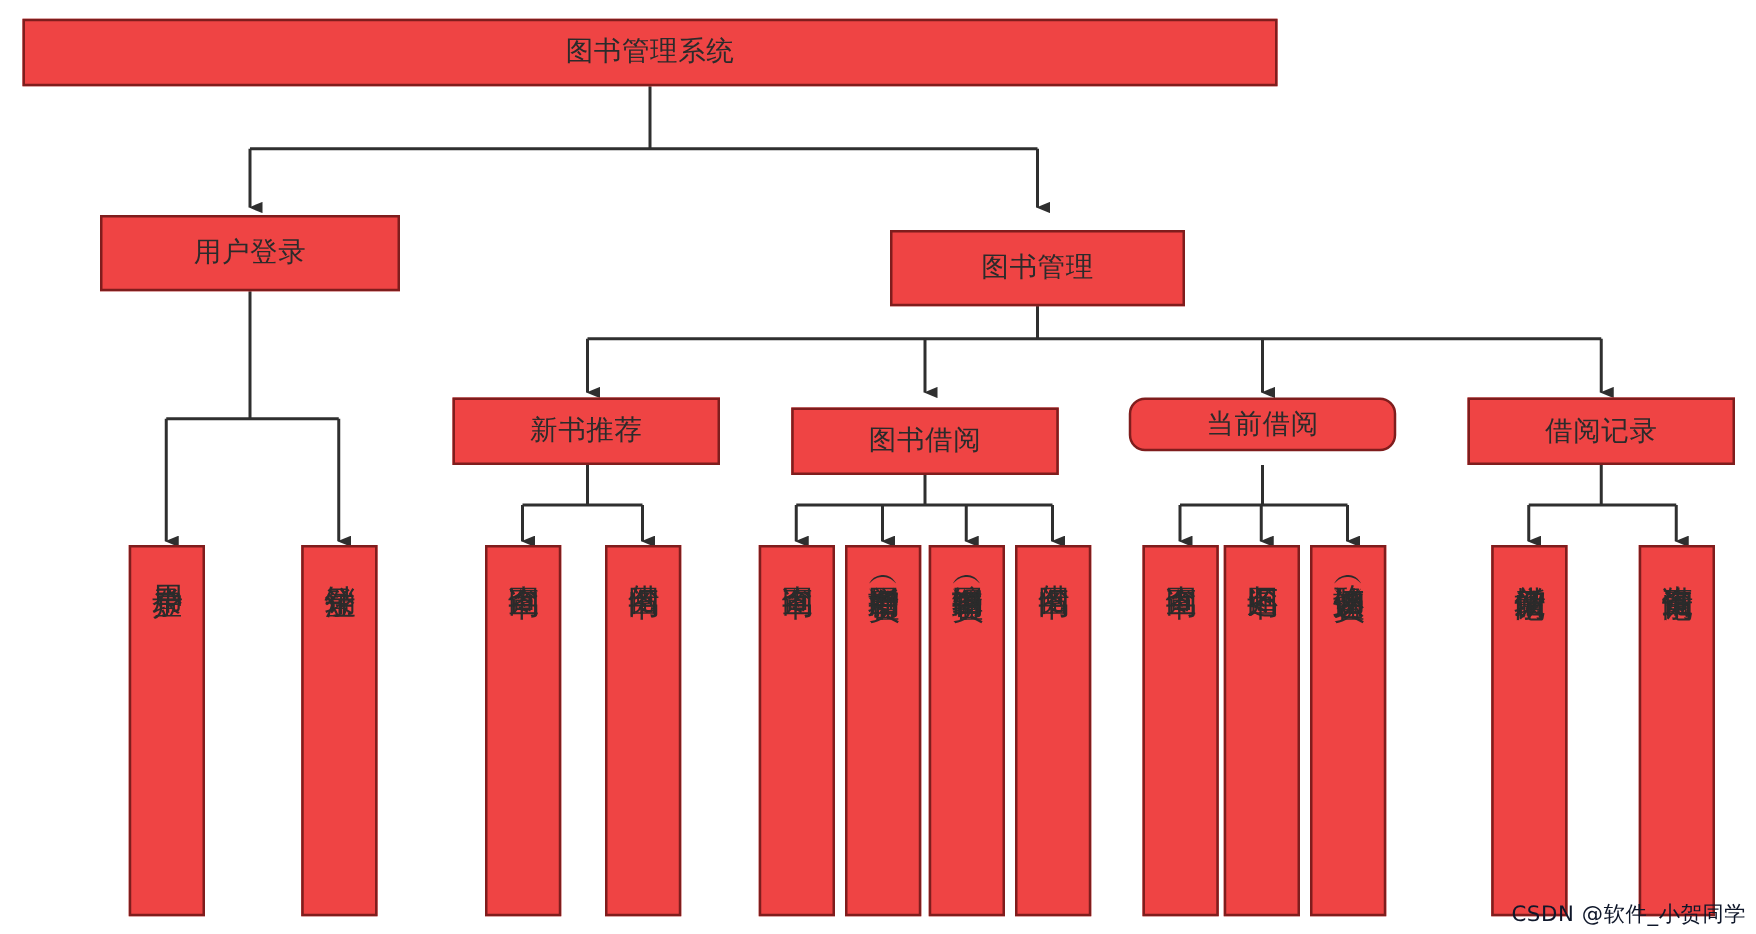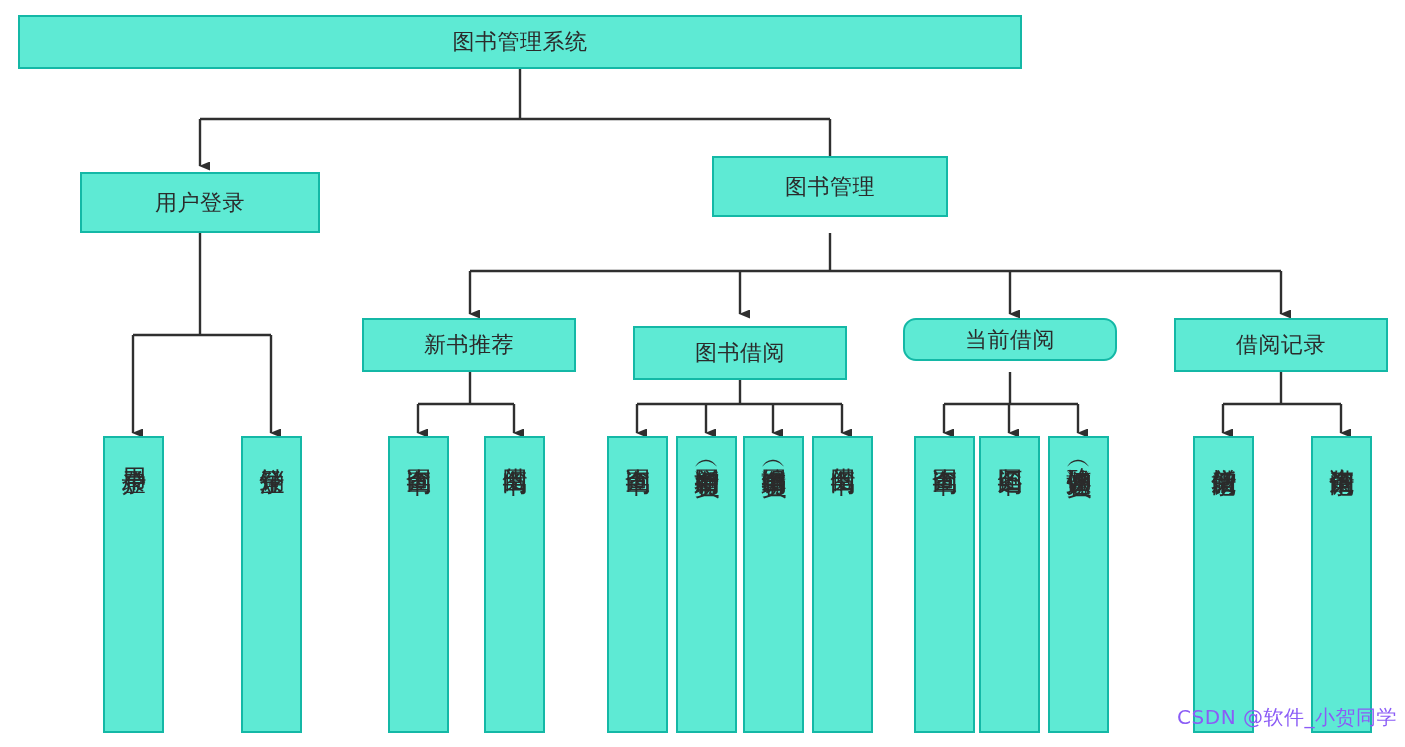--- a/index.html
+++ b/index.html
@@ -24,22 +24,22 @@
     position: absolute;
     top: 0;
     left: 0;
     width: 1405px;
     height: 747px;
     pointer-events: none;
   }
   .node {
     position: absolute;
     box-sizing: border-box;
-    border: 2px solid #14b8a6;
-    background: #5eead4;
+    border: 2px solid #7f1d1d;
+    background: #ef4444;
     display: flex;
     align-items: center;
     justify-content: center;
     color: #2b2b2b;
   }
   .node-label {
     display: block;
     text-align: center;
     line-height: 1.18;
     letter-spacing: 0.5px;
@@ -58,23 +58,23 @@
   .node.v .node-label {
     writing-mode: vertical-rl;
     text-orientation: upright;
     font-size: 25px;
     line-height: 1.04;
     letter-spacing: 1px;
   }
   .watermark {
     position: absolute;
     right: 8px;
-    bottom: 16px;
-    font-size: 20px;
-    color: #8b5cf6;
+    bottom: 4px;
+    font-size: 17px;
+    color: #0f172a;
     letter-spacing: 0.5px;
     white-space: nowrap;
   }
 </style>
 </head>
 <body>
 
 <div id="diagram-root">
 
   <svg class="connectors" viewBox="0 0 1405 747" xmlns="http://www.w3.org/2000/svg">
@@ -127,21 +127,21 @@
     </g>
   </svg>
 
   <div class="node h" style="left:18px; top:15px; width:1004px; height:54px;">
     <span class="node-label">图书管理系统</span>
   </div>
 
   <div class="node h" style="left:80px; top:172px; width:240px; height:61px;">
     <span class="node-label">用户登录</span>
   </div>
-  <div class="node h" style="left:712px; top:156px; width:236px; height:61px;">
+  <div class="node h" style="left:712px; top:184px; width:236px; height:61px;">
     <span class="node-label">图书管理</span>
   </div>
 
   <div class="node h" style="left:362px; top:318px; width:214px; height:54px;">
     <span class="node-label">新书推荐</span>
   </div>
   <div class="node h" style="left:633px; top:326px; width:214px; height:54px;">
     <span class="node-label">图书借阅</span>
   </div>
   <div class="node h" style="left:903px; top:318px; width:214px; height:43px;border-radius:13px;">

